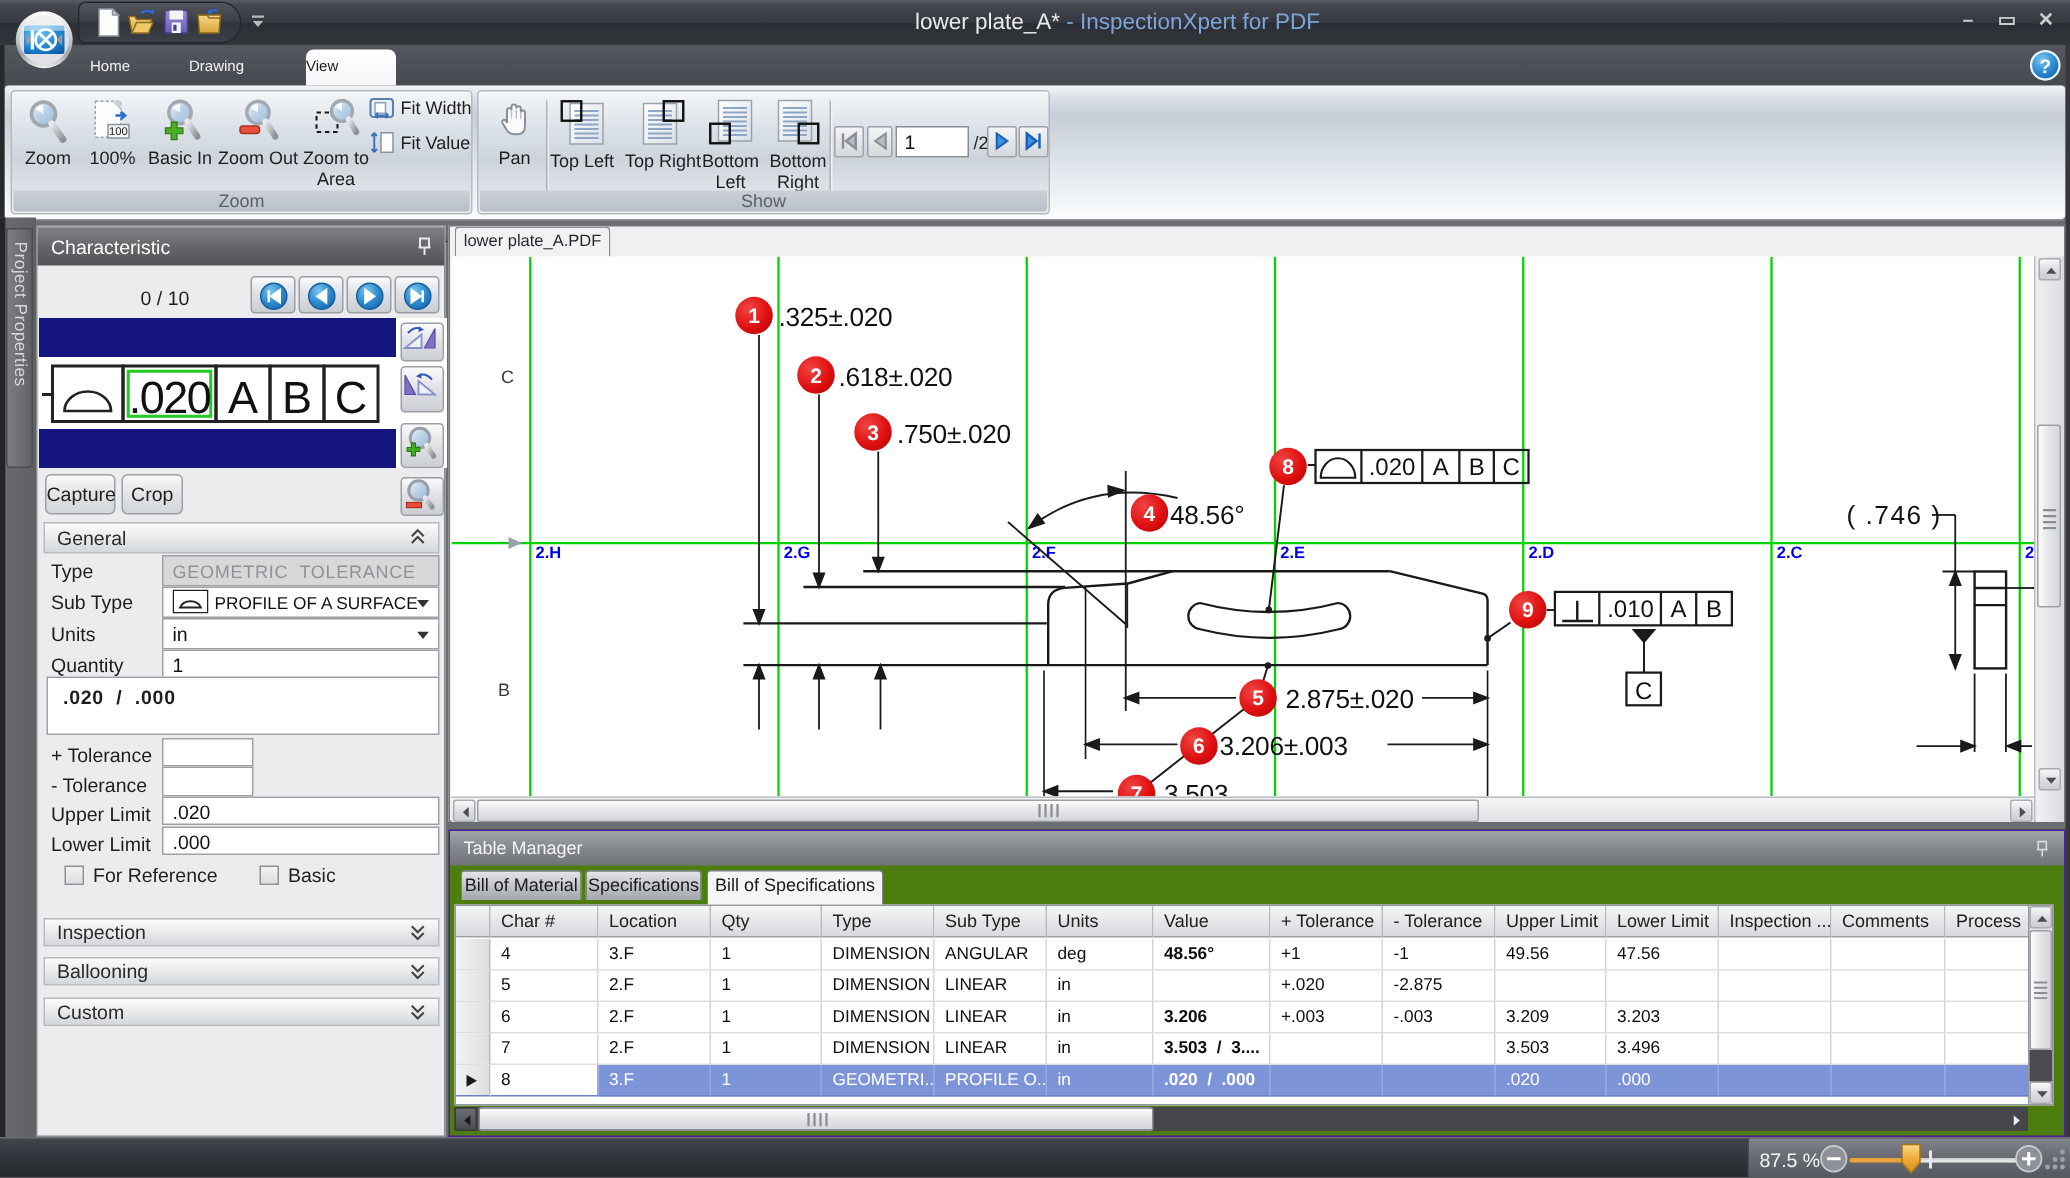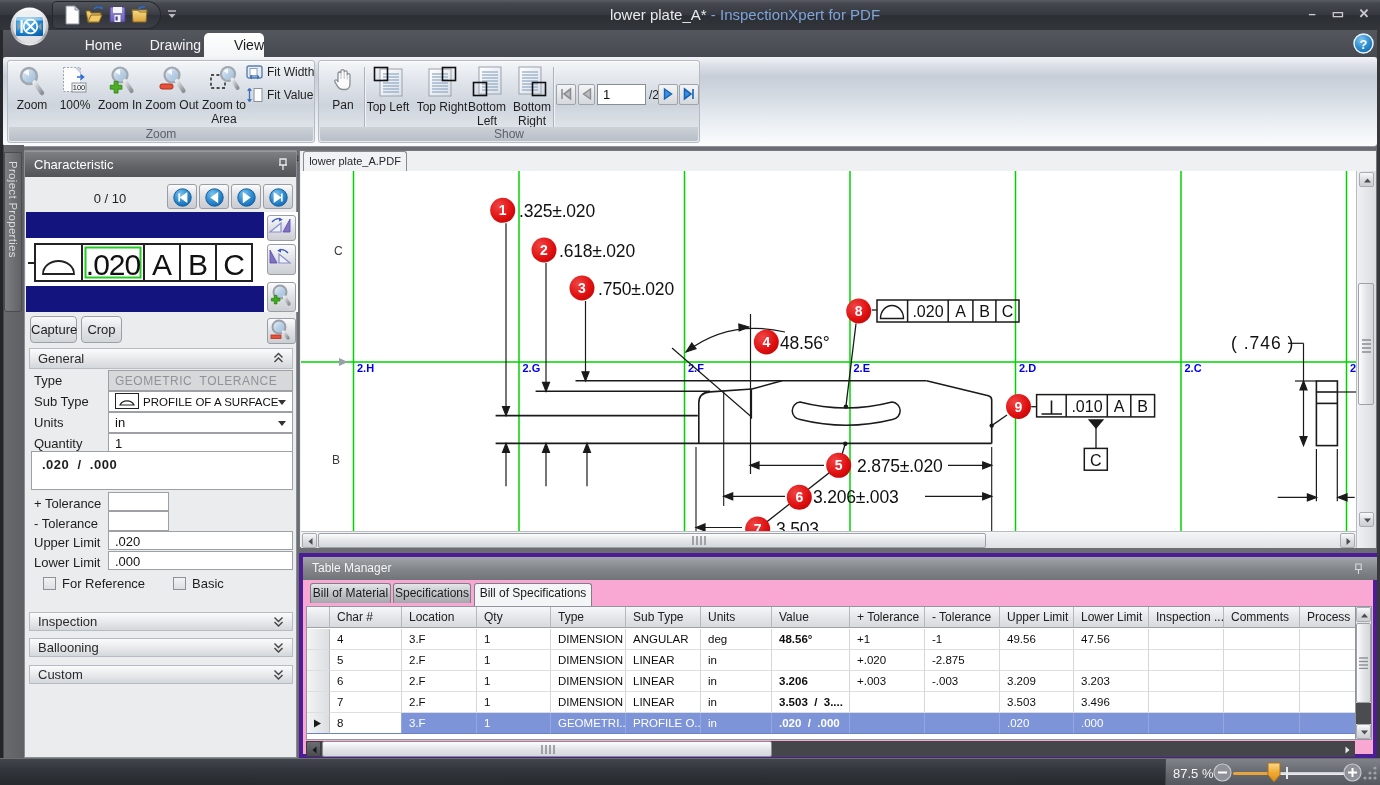--- a/index.html
+++ b/index.html
@@ -12,21 +12,21 @@
 #title-text { position:absolute; top:6px; left:110px; width:1270px; text-align:center; font-size:15px; color:#e8eaec; }
 #title-text .blue { color:#7fa4d9; }
 #qat { position:absolute; left:53px; top:2px; width:107px; height:26px; border-radius:4px 13px 13px 4px;
   background:linear-gradient(#53565c, #3a3d43 48%, #303339 52%, #3d4046); box-shadow:0 0 0 1px #24272c; }
 #winbtns { position:absolute; right:3px; top:4px; width:78px; height:18px; color:#c9cbce; }
 #winbtns span { display:inline-block; width:26px; text-align:center; font-size:13px; font-weight:bold; }
 
 
 #tabrow { position:absolute; left:0; top:30px; width:1380px; height:27px;
   background:linear-gradient(#54575d, #46494f); }
-.rtab { position:absolute; top:3px; height:24px; line-height:24px; text-align:right; font-size:14px; color:#f2f3f5; }
+.rtab { position:absolute; top:3px; height:24px; line-height:24px; text-align:left; font-size:10px; color:#f2f3f5; }
 #tab-view { background:linear-gradient(#ffffff, #f4f5f7); color:#1c1c1c; border-radius:5px 5px 0 0; }
 
 
 #ribbon { position:absolute; left:3px; top:57px; width:1374px; height:89px; border-radius:3px;
   background:linear-gradient(180deg, #f2f4f7 0%, #dadfe7 10%, #c8ced8 22%, #d5dbe3 45%, #e7ecf1 70%, #f3f6f9 88%, #fbfcfd 100%);
   box-shadow:0 1px 0 #8f9298; }
 .rgroup { position:absolute; top:3px; height:83px; border:1px solid #b6bac1; border-radius:3px;
   background:linear-gradient(#f4f6f8 0%, #dde2e9 30%, #ced4dc 55%, #dde2e8 80%, #e8ecf1 100%);
   box-shadow:inset 0 1px 0 #fcfdfe; }
 .rgroup .glabel { position:absolute; left:1px; right:1px; bottom:1px; height:14px; text-align:center;
@@ -76,21 +76,21 @@
 
 
 #drawpanel { position:absolute; left:299px; top:150px; width:1078px; height:398px; background:#eff0f1; border:1px solid #74777c; }
 #doctab { position:absolute; left:3px; top:0px; width:104px; height:20px; background:#f1f2f3; border:1px solid #888b90; border-bottom:none;
   border-radius:3px 3px 0 0; font-size:11px; color:#26262e; text-align:center; line-height:19px; }
 #canvas { position:absolute; left:1px; top:20px; width:1055px; height:360px; background:#ffffff; overflow:hidden; }
 #hscroll { position:absolute; left:1px; top:380px; width:1055px; height:17px; background:linear-gradient(#f4f5f6,#dfe1e4); border-top:1px solid #b9bcc1; }
 #vscroll { position:absolute; left:1056px; top:20px; width:20px; height:377px; background:linear-gradient(90deg,#f0f1f3,#dadce0); border-left:1px solid #b9bcc1; }
 
 
-#tablepanel { position:absolute; left:299px; top:553px; width:1078px; height:205px; background:#f9a8d4; border:4px solid #4c1d95; }
+#tablepanel { position:absolute; left:299px; top:553px; width:1078px; height:205px; background:#4d7c0f; border:1px solid #4c1d95; }
 #tblhdr { position:absolute; left:0; top:0; width:1076px; height:23px;
   background:linear-gradient(#a2a5aa, #84878c 50%, #707378); color:#f4f5f6; font-size:12px; line-height:23px; padding-left:9px; }
 .ttab { position:absolute; top:26px; height:20px; border:1px solid #7d8085; border-bottom:none; border-radius:3px 3px 0 0;
   background:linear-gradient(#e3e5e8,#b4b7bc 70%,#a4a7ac); font-size:12px; color:#1a1a1a; text-align:center; line-height:19px; }
 #ttab-active { background:#f4f5f6; height:23px; z-index:3; }
 #tgrid { position:absolute; left:3px; top:49px; width:1049px; height:134px; background:#ffffff; border:1px solid #9396a0; border-right:none; }
 #tvscroll { position:absolute; left:1052px; top:49px; width:17px; height:134px; background:#e2e4e7; border:1px solid #9396a0; }
 #thscroll { position:absolute; left:3px; top:184px; width:1049px; height:16px; background:#44464a; }
 .hcell { position:absolute; top:0; height:21px; white-space:nowrap; overflow:hidden; background:linear-gradient(#f6f7f8,#e3e5e8 55%,#d8dade);
   border-right:1px solid #b5b8bd; border-bottom:1px solid #9ea1a6; font-size:12px; color:#202020; line-height:21px; padding-left:7px; }
@@ -201,21 +201,21 @@
         </svg>
       <span class="lbl">100%</span>
     </div>
     <div class="bigbtn" style="left:88px; width:48px;">
       <svg class="ic" width="32" height="32" viewBox="0 0 32 32">
           <circle cx="16" cy="10" r="7.5" fill="url(#lensg)" stroke="#a2a8b0" stroke-width="2.2"></circle>
           <path d="M11 7 A6.5 6.5 0 0 1 16 4.3 L16 10 Z" fill="#ffffff" opacity="0.85"></path>
           <line x1="21" y1="16" x2="27.5" y2="26" stroke="url(#handleg)" stroke-width="4.2" stroke-linecap="round"></line>
           <path d="M6.5 19 h5 v-5 h5 v5 h5 v5 h-5 v5 h-5 v-5 h-5 Z" fill="#4db024" stroke="#2a7a10" stroke-width="1" transform="scale(0.78) translate(1.5,7)"></path>
         </svg>
-      <span class="lbl">Zoom In</span>
+      <span class="lbl">Basic In</span>
     </div>
     <div class="bigbtn" style="left:134px; width:60px;">
       <svg class="ic" width="32" height="32" viewBox="0 0 32 32">
           <circle cx="16" cy="10" r="7.5" fill="url(#lensg)" stroke="#a2a8b0" stroke-width="2.2"></circle>
           <path d="M11 7 A6.5 6.5 0 0 1 16 4.3 L16 10 Z" fill="#ffffff" opacity="0.85"></path>
           <line x1="21" y1="16" x2="27.5" y2="26" stroke="url(#handleg)" stroke-width="4.2" stroke-linecap="round"></line>
           <rect x="4" y="19" width="13" height="5" rx="2" fill="#e8503a" stroke="#b03020" stroke-width="1"></rect>
         </svg>
       <span class="lbl">Zoom Out</span>
     </div>

